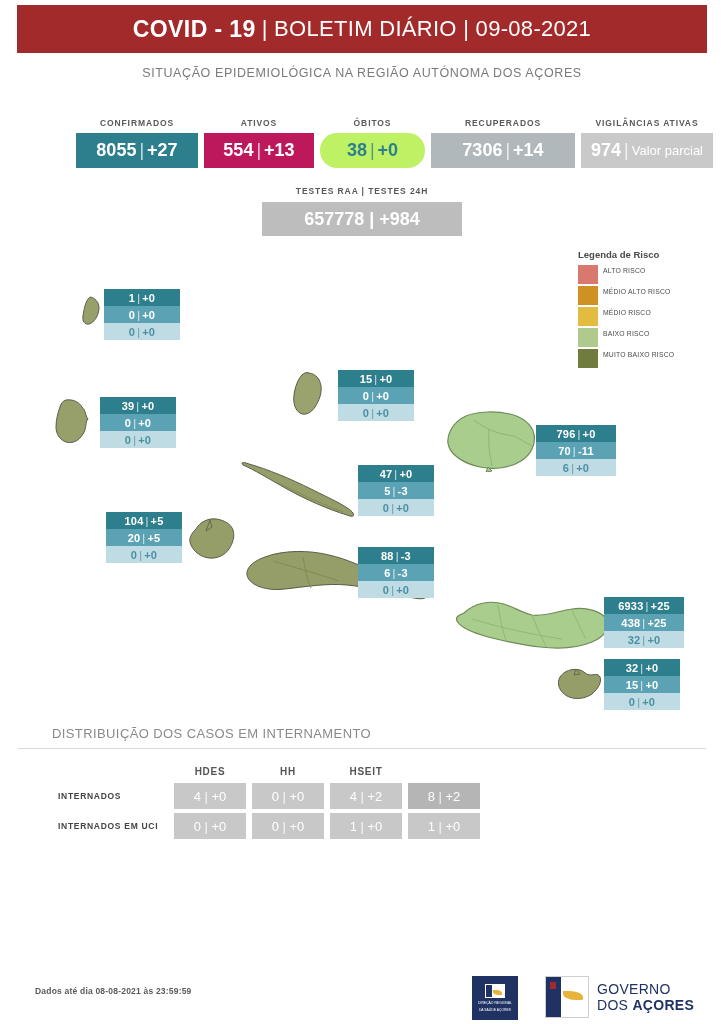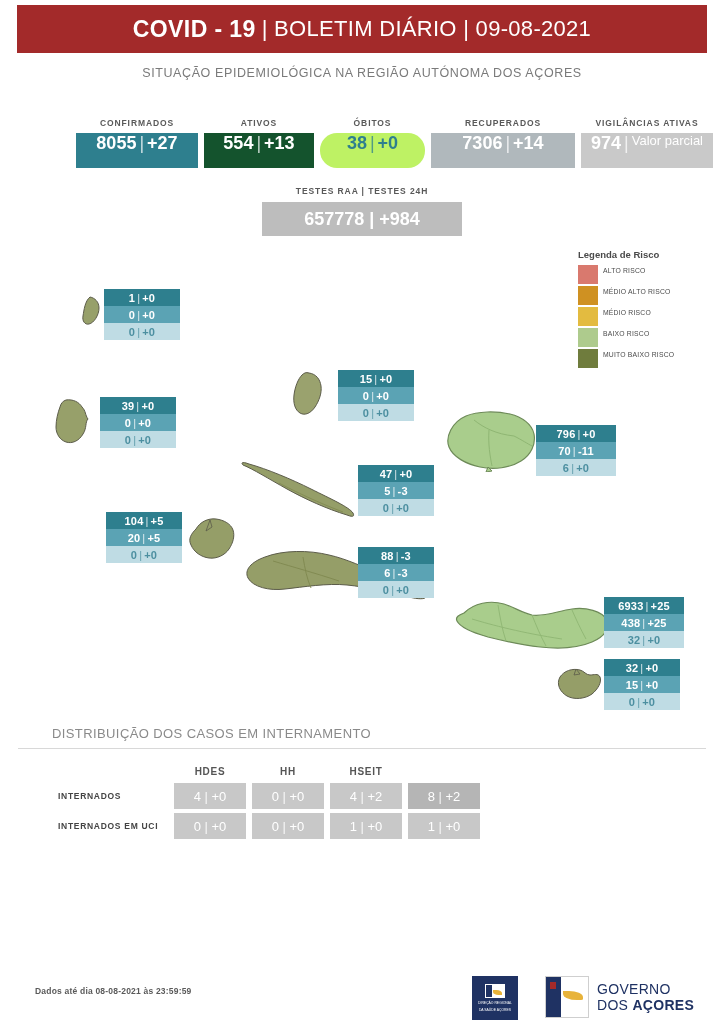--- a/index.html
+++ b/index.html
@@ -25,29 +25,29 @@
     text-align: center; font-size: 12.5px; color: #7a7a7a; letter-spacing: .6px;
   }
   
   .kpis { position: absolute; left: 76px; top: 118px; display: flex; gap: 6px; }
   .kpi { display: flex; flex-direction: column; align-items: center; }
   .kpi-label {
     font-size: 8.5px; font-weight: bold; color: #595959;
     letter-spacing: .9px; margin-bottom: 5px; white-space: nowrap;
   }
   .kpi-box {
-    height: 35px; display: flex; justify-content: center;
+    height: 35px; display: flex; align-items: center; justify-content: center;
     color: #ffffff; font-size: 18px; font-weight: bold; padding: 0 6px;
   }
   .kpi-box .sep { font-weight: normal; opacity: .75; margin: 0 3px; }
   .kpi-box .small { font-size: 13px; font-weight: normal; }
   .w1 { width: 122px; } .w2 { width: 110px; } .w3 { width: 105px; }
   .w4 { width: 144px; } .w5 { width: 132px; }
   .c-confirm { background: #2e7f8e; }
-  .c-active  { background: #14532d; }
+  .c-active  { background: #be185d; }
   .c-obitos  { background: #bef264; color: #2e7f8e !important; border-radius: 17px; }
   .c-recup   { background: #b0b8bc; }
   .c-vigil   { background: #c9c9c9; }
   .tests-wrap {
     position: absolute; left: 0; top: 186px; width: 724px;
     display: flex; flex-direction: column; align-items: center;
   }
   .tests-label { font-size: 8.5px; font-weight: bold; color: #595959; letter-spacing: .9px; }
   .tests-box {
     margin-top: 6px; width: 200px; height: 34px; background: #bdbdbd;

